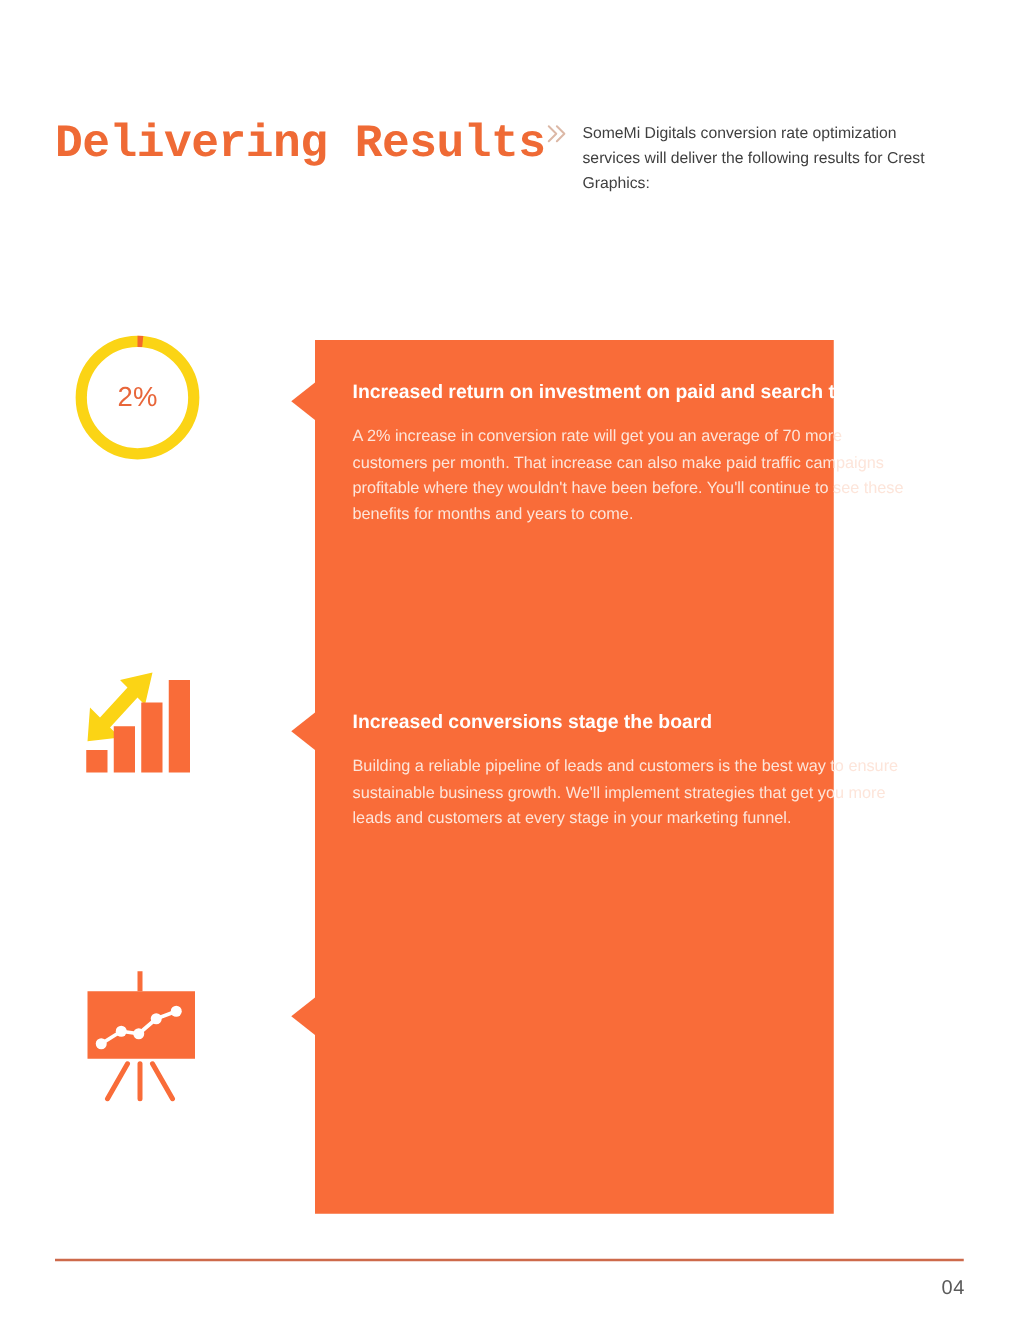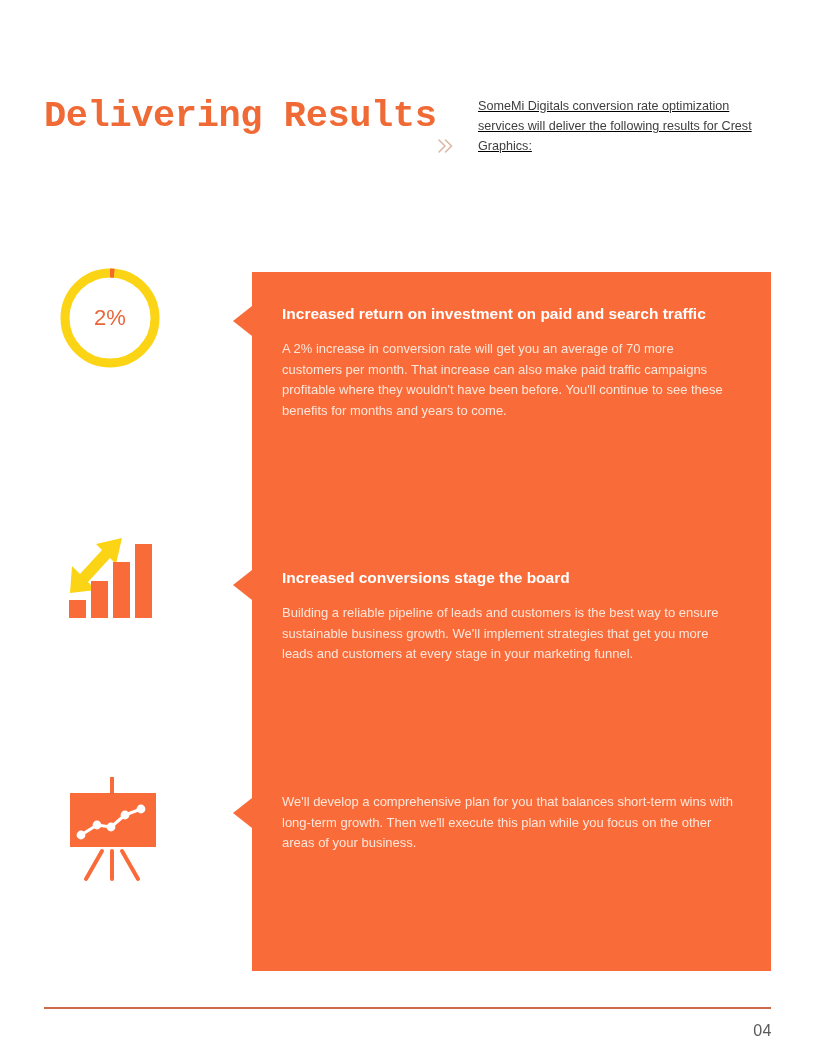--- a/index.html
+++ b/index.html
@@ -34,42 +34,41 @@
     white-space: nowrap;
     font-family: Liberation Mono, monospace;
   }
 
   .intro-block {
     position: absolute;
     left: 436px;
     top: 96px;
     width: 330px;
     display: flex;
-    gap: 22px;
-    align-items: flex-end;
-    text-decoration: underline;
+    gap: 10px;
+    align-items: flex-start;
   }
   .chevron-icon {
     flex: 0 0 auto;
     width: 20px;
     height: 20px;
     margin-top: 1px;
   }
   .intro-text {
     font-size: 12.6px;
     line-height: 20px;
     color: #3f3f3f;
   }
 
   
   .panel {
     position: absolute;
     left: 252px;
     top: 272px;
-    width: 519px;
+    width: 415px;
     height: 699px;
     background: #f96c39;
   }
 
   .notch {
     position: absolute;
     left: -19px;
     width: 0;
     height: 0;
     border-top: 15px solid transparent;
@@ -214,21 +213,20 @@
       <h2 class="section-heading">Increased return on investment on paid and search traffic</h2>
       <p class="section-body">A 2% increase in conversion rate will get you an average of 70 more customers per month. That increase can also make paid traffic campaigns profitable where they wouldn't have been before. You'll continue to see these benefits for months and years to come.</p>
     </div>
 
     <div class="section section-2">
       <h2 class="section-heading">Increased conversions stage the board</h2>
       <p class="section-body">Building a reliable pipeline of leads and customers is the best way to ensure sustainable business growth. We'll implement strategies that get you more leads and customers at every stage in your marketing funnel.</p>
     </div>
 
     <div class="section section-3">
-      <p class="section-body">We'll develop a comprehensive plan for you that balances short-term wins with long-term growth. Then we'll execute this plan while you focus on the other areas of your business.</p>
     </div>
 
   </div>
 
   <div class="footer-rule"></div>
   <div class="page-number">04</div>
 
 </div>
 
 </body></html>

